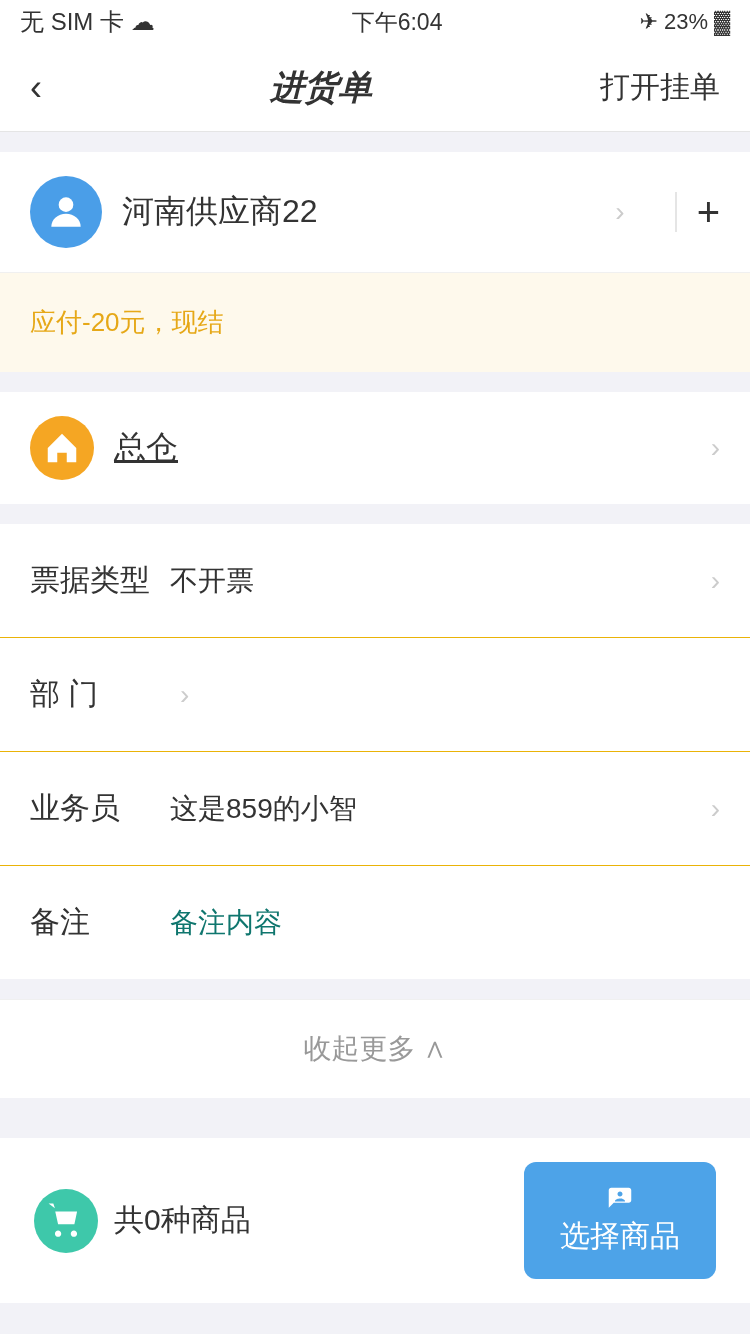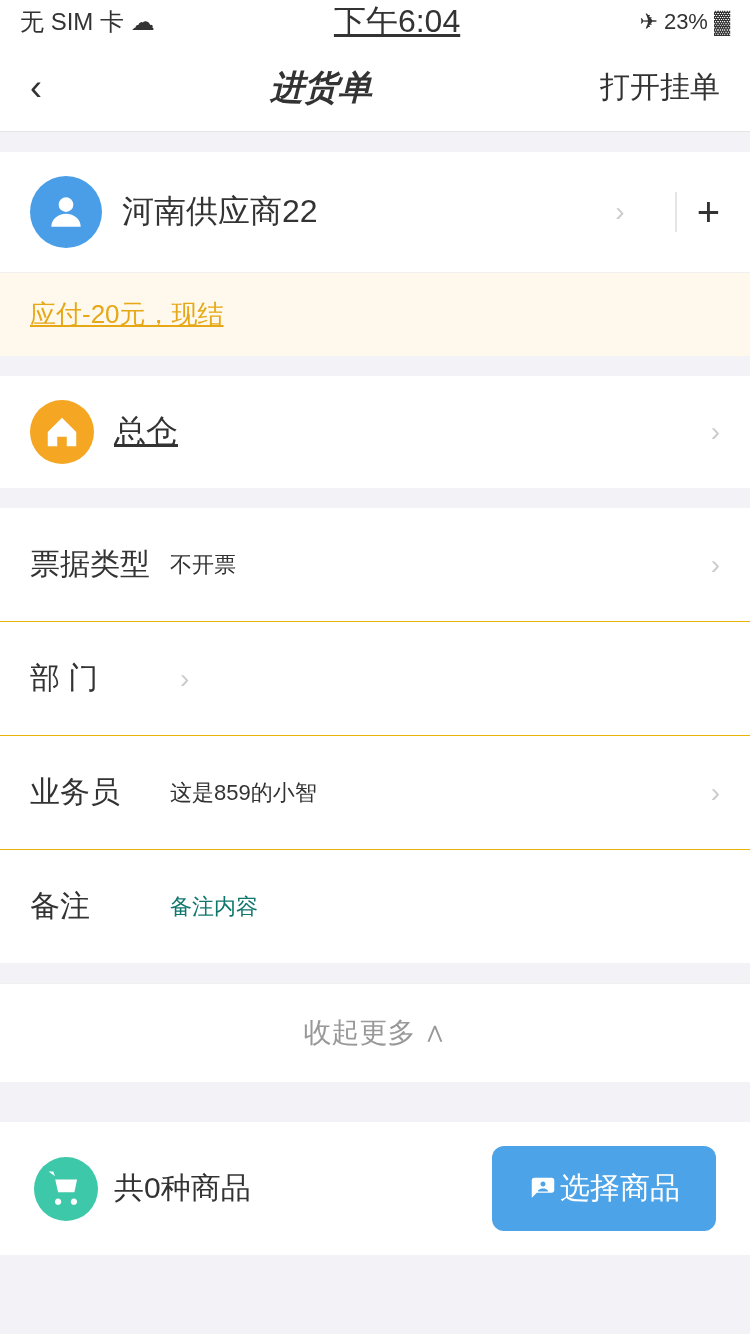--- a/index.html
+++ b/index.html
@@ -19,21 +19,21 @@
       height: 44px;
       background: #fff;
       display: flex;
       align-items: center;
       justify-content: space-between;
       padding: 16px 20px;
       font-size: 24px;
       color: #333;
     }
     .status-left { display: flex; align-items: center; gap: 8px; }
-    .status-center { font-size: 32px; font-weight: 500; text-decoration: underline; }
+    .status-center { font-size: 23px; font-weight: 500; }
     .status-right { display: flex; align-items: center; gap: 6px; font-size: 22px; }
 
     
     .nav-bar {
       width: 750px;
       height: 88px;
       background: #fff;
       display: flex;
       align-items: center;
       justify-content: space-between;
@@ -108,24 +108,23 @@
     .supplier-divider {
       width: 2px;
       height: 40px;
       background: #e5e5e5;
       margin: 0 20px;
     }
 
     
     .notice-bar {
       background: #fef9ec;
-      padding: 24px 30px;
+      padding: 32px 30px;
       font-size: 26px;
       color: #e6a817;
-      text-decoration: underline;
     }
 
     
     .warehouse-row {
       background: #fff;
       display: flex;
       align-items: center;
       padding: 24px 30px;
     }
     .warehouse-icon {
@@ -167,21 +166,21 @@
       border-bottom: none;
     }
     .form-label {
       font-size: 30px;
       color: #333;
       width: 140px;
       flex-shrink: 0;
     }
     .form-value {
       flex: 1;
-      font-size: 22px;
+      font-size: 28px;
       color: #333;
     }
     .form-value.placeholder {
       color: #0f766e;
     }
     .form-chevron {
       font-size: 28px;
       color: #ccc;
       margin-left: 10px;
     }
@@ -228,20 +227,21 @@
       background: #4da3e8;
       color: #fff;
       border: none;
       border-radius: 12px;
       padding: 22px 36px;
       font-size: 30px;
       display: flex;
       align-items: center;
       gap: 2px;
       cursor: pointer;
+      flex-direction: column;
     }
 
     
     .page-bg {
       background: #f2f2f7;
       min-height: 300px;
     }
   </style>
 </head>
 <body>

